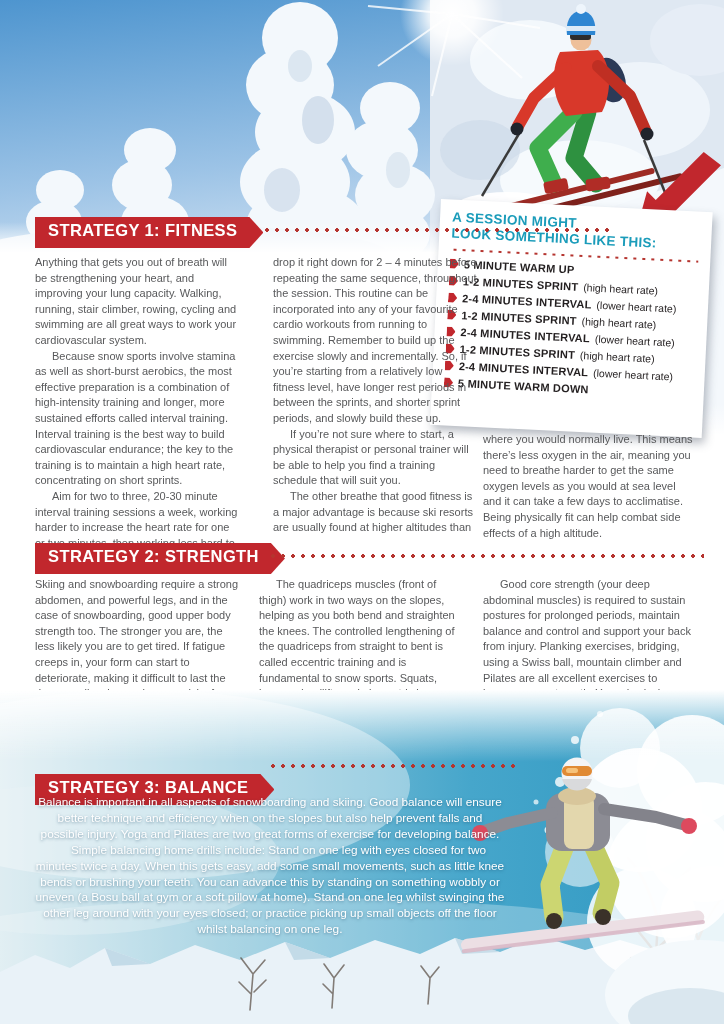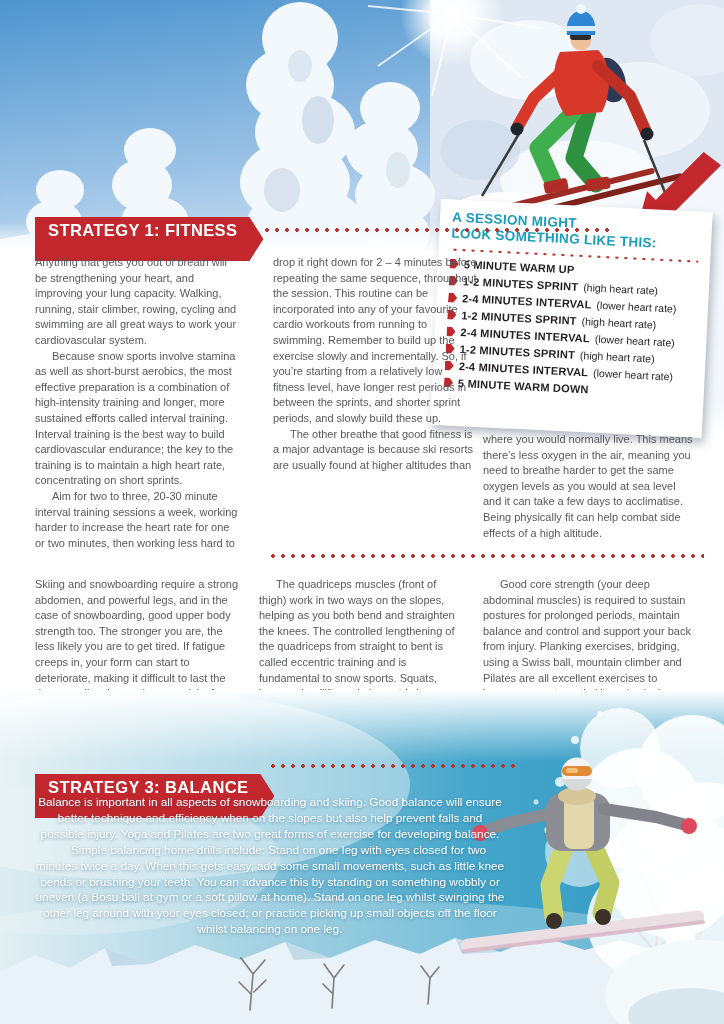--- a/index.html
+++ b/index.html
@@ -3,21 +3,21 @@
 <meta charset="utf-8">
 <style>
   html,body{margin:0;padding:0;background:#888;}
   .page{position:relative;width:724px;height:1024px;margin:0 auto;background:#fff;overflow:hidden;
         font-family:"Liberation Sans",sans-serif;
         --accent_red:#c1272d;--dot_red:#b5342f;--teal:#1b9cba;--body_text:#58595b;}
   svg{display:block;}
   .hero{position:absolute;left:0;top:0;width:724px;height:560px;}
   .bottom-scene{position:absolute;left:0;top:690px;width:724px;height:334px;}
   .banner{position:absolute;height:27px;background:var(--accent_red);color:#fff;font-weight:bold;
-          font-size:16.5px;letter-spacing:.4px;line-height:27px;padding:0 26px 17px 13px;white-space:nowrap;
+          font-size:16.5px;letter-spacing:.4px;line-height:27px;padding:0 26px 4px 13px;white-space:nowrap;
           clip-path:polygon(0 0,calc(100% - 14px) 0,100% 50%,calc(100% - 14px) 100%,0 100%);}
   #banner1{left:35px;top:217px;}
   #banner2{left:35px;top:543px;}
   #banner3{left:35px;top:753px;margin-top:21px;}
   .dots{position:absolute;height:6px;background-image:radial-gradient(circle,var(--dot_red) 0 1.6px,transparent 1.7px);
         background-size:10px 6px;background-repeat:repeat-x;}
   #dots1{left:262px;top:227px;width:352px;}
   #dots2{left:268px;top:553px;width:436px;}
   #dots3{left:268px;top:763px;width:252px;}
   .col{position:absolute;width:205px;font-size:11px;line-height:15.6px;color:var(--body_text);}
@@ -198,26 +198,28 @@
 
   <div class="banner" id="banner1">STRATEGY 1: FITNESS</div>
   <div class="dots" id="dots1"></div>
   <div class="col" id="s1c1">
     <p>Anything that gets you out of breath will be strengthening your heart, and improving your lung capacity. Walking, running, stair climber, rowing, cycling and swimming are all great ways to work your cardiovascular system.</p>
     <p class="ind">Because snow sports involve stamina as well as short-burst aerobics, the most effective preparation is a combination of high-intensity training and longer, more sustained efforts called interval training. Interval training is the best way to build cardiovascular endurance; the key to the training is to maintain a high heart rate, concentrating on short sprints.</p>
     <p class="ind">Aim for two to three, 20-30 minute interval training sessions a week, working harder to increase the heart rate for one or two minutes, then working less hard to</p>
   </div>
   <div class="col" id="s1c2">
     <p>drop it right down for 2 – 4 minutes before repeating the same sequence, throughout the session. This routine can be incorporated into any of your favourite cardio workouts from running to swimming. Remember to build up the exercise slowly and incrementally. So, if you’re starting from a relatively low fitness level, have longer rest periods in between the sprints, and shorter sprint periods, and slowly build these up.</p>
+    <p class="ind">If you’re not sure where to start, a physical therapist or personal trainer will be able to help you find a training schedule that will suit you.</p>
     <p class="ind">The other breathe that good fitness is a major advantage is because ski resorts are usually found at higher altitudes than</p>
   </div>
   <div class="col" id="s1c3">
     <p>where you would normally live. This means there’s less oxygen in the air, meaning you need to breathe harder to get the same oxygen levels as you would at sea level and it can take a few days to acclimatise. Being physically fit can help combat side effects of a high altitude.</p>
   </div>
 
+  <div class="banner" id="banner2">STRATEGY 2: STRENGTH</div>
   <div class="dots" id="dots2"></div>
   <div class="col" id="s2c1">
     <p>Skiing and snowboarding require a strong abdomen, and powerful legs, and in the case of snowboarding, good upper body strength too. The stronger you are, the less likely you are to get tired. If fatigue creeps in, your form can start to deteriorate, making it difficult to last the day as well as increasing your risk of a fall. Stronger muscles better support your joints, and absorb the forces from impacts and vibrations, and this can also help prevent injury.</p>
   </div>
   <div class="col" id="s2c2">
     <p class="ind">The quadriceps muscles (front of thigh) work in two ways on the slopes, helping as you both bend and straighten the knees. The controlled lengthening of the quadriceps from straight to bent is called eccentric training and is fundamental to snow sports. Squats, lunges, deadlifts and plyometric jumps are all good exercises to specifically strengthen your quadriceps and hamstrings (back of thighs) and glute (buttocks) muscles essential for snow sports.</p>
   </div>
   <div class="col" id="s2c3">
     <p class="ind">Good core strength (your deep abdominal muscles) is required to sustain postures for prolonged periods, maintain balance and control and support your back from injury. Planking exercises, bridging, using a Swiss ball, mountain climber and Pilates are all excellent exercises to improve core strength. Your physical therapist can give you specific skiing or snowboarding exercises to strengthen your legs and core.</p>
   </div>

